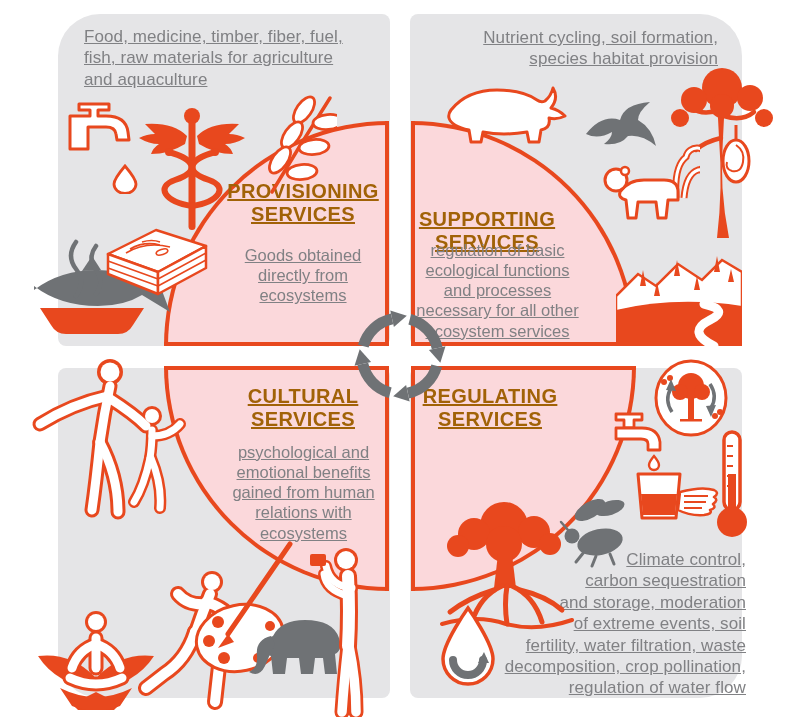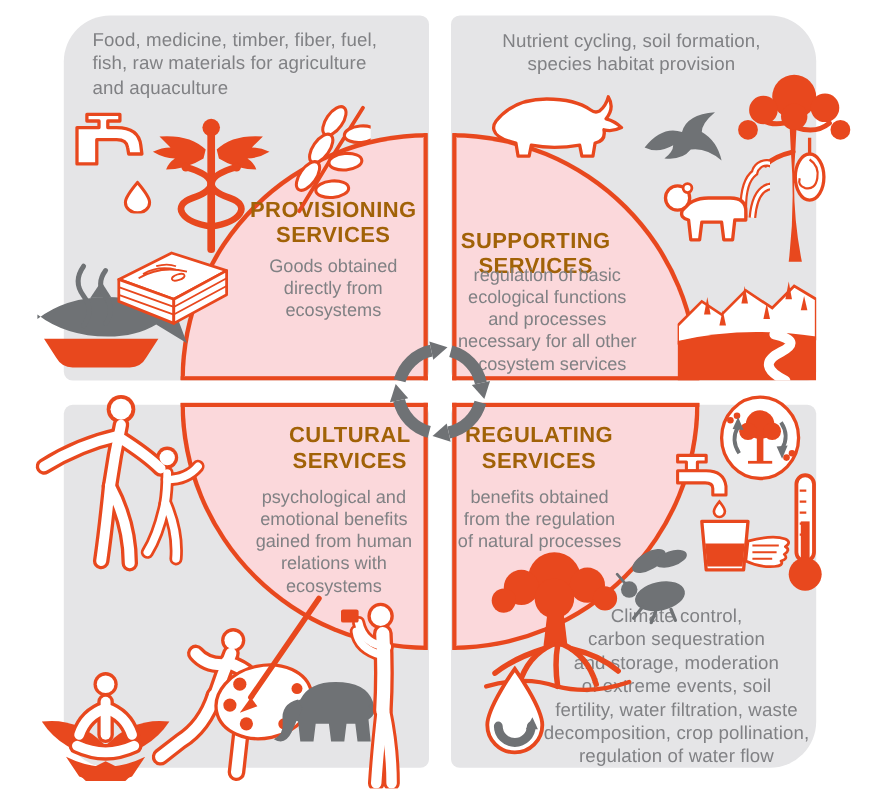--- a/index.html
+++ b/index.html
@@ -8,25 +8,25 @@
   .panel{position:absolute;background:#E5E5E7;}
   .panel-tl{left:58px;top:14px;width:332px;height:332px;border-radius:42px 8px 8px 8px;}
   .panel-tr{left:410px;top:14px;width:332px;height:332px;border-radius:8px 42px 8px 8px;}
   .panel-bl{left:58px;top:368px;width:332px;height:330px;border-radius:8px 8px 8px 42px;}
   .panel-br{left:410px;top:368px;width:332px;height:330px;border-radius:8px 8px 42px 8px;}
   .quad{position:absolute;width:225px;height:225px;background:#FBD8DB;border:4px solid #E8481E;box-sizing:border-box;}
   .quad-tl{left:164px;top:121px;border-top-left-radius:100%;}
   .quad-tr{left:411px;top:121px;border-top-right-radius:100%;}
   .quad-bl{left:164px;top:366px;border-bottom-left-radius:100%;}
   .quad-br{left:411px;top:366px;border-bottom-right-radius:100%;}
-  .txt{position:absolute;white-space:pre-line;}
+  .txt{position:absolute;white-space:pre-line;text-decoration:underline;}
   .corner-text{color:#808184;font-size:17px;line-height:1.26;letter-spacing:.1px;}
   .q-title{color:#a16207;font-weight:bold;font-size:20px;line-height:1.15;text-align:center;letter-spacing:.4px;}
   .q-desc{color:#808184;font-size:16.5px;line-height:1.22;text-align:center;}
-  .ta-r{text-align:center;}
+  .ta-r{text-align:right;}
   .ic{position:absolute;}
 </style>
 </head>
 <body>
 
 <div id="canvas">
 
   <div class="panel panel-tl"></div>
   <div class="panel panel-tr"></div>
   <div class="panel panel-bl"></div>
@@ -45,45 +45,42 @@
   <div class="txt corner-text ta-r" style="left:484px;top:549px;width:262px;">Climate control,
 carbon sequestration
 and storage, moderation
 of extreme events, soil
 fertility, water filtration, waste
 decomposition, crop pollination,
 regulation of water flow</div>
 
   <div class="txt q-title" style="left:213px;top:180px;width:180px;">PROVISIONING
 SERVICES</div>
-  <div class="txt q-desc" style="left:223px;top:232px;width:160px;">Goods obtained
+  <div class="txt q-desc" style="left:223px;top:245px;width:160px;">Goods obtained
 directly from
 ecosystems</div>
 
   <div class="txt q-title" style="left:397px;top:180px;width:180px;margin-top:28px;">SUPPORTING
 SERVICES</div>
   <div class="txt q-desc" style="left:400px;top:240px;width:195px;">regulation of basic
 ecological functions
 and processes
 necessary for all other
 ecosystem services</div>
 
-  <div class="txt q-title" style="left:228px;top:385px;width:180px;">CULTURAL
+  <div class="txt q-title" style="left:213px;top:385px;width:180px;">CULTURAL
 SERVICES</div>
   <div class="txt q-desc" style="left:216px;top:442px;width:175px;">psychological and
 emotional benefits
 gained from human
 relations with
 ecosystems</div>
 
   <div class="txt q-title" style="left:400px;top:385px;width:180px;">REGULATING
 SERVICES</div>
-  <div class="txt q-desc" style="left:398px;top:442px;width:185px;">benefits obtained
-from the regulation
-of natural processes</div>
 
   <svg class="ic" style="left:60px;top:98px;" width="80" height="64" viewBox="0 0 80 64">
     <path d="M30 18 v-6 h-11 v-6 h30 v6 h-11 v6 h8 q20 0 22 16 l1 8 h-12 l-1-6 q-1-7-10-7 h-18 v22 h-18 v-33 z" fill="#fff" stroke="#E8481E" stroke-width="3" stroke-linejoin="round"></path>
   </svg>
   <svg class="ic" style="left:112px;top:164px;" width="26" height="30" viewBox="0 0 26 30">
     <path d="M13 2 C13 2 2 15 2 20 a11 9.5 0 0 0 22 0 C24 15 13 2 13 2 z" fill="#fff" stroke="#E8481E" stroke-width="2.8"></path>
   </svg>
   <svg class="ic" style="left:135px;top:102px;" width="115" height="135" viewBox="0 0 115 135">
     <g fill="#E8481E">
       <circle cx="57" cy="14" r="8"></circle>

